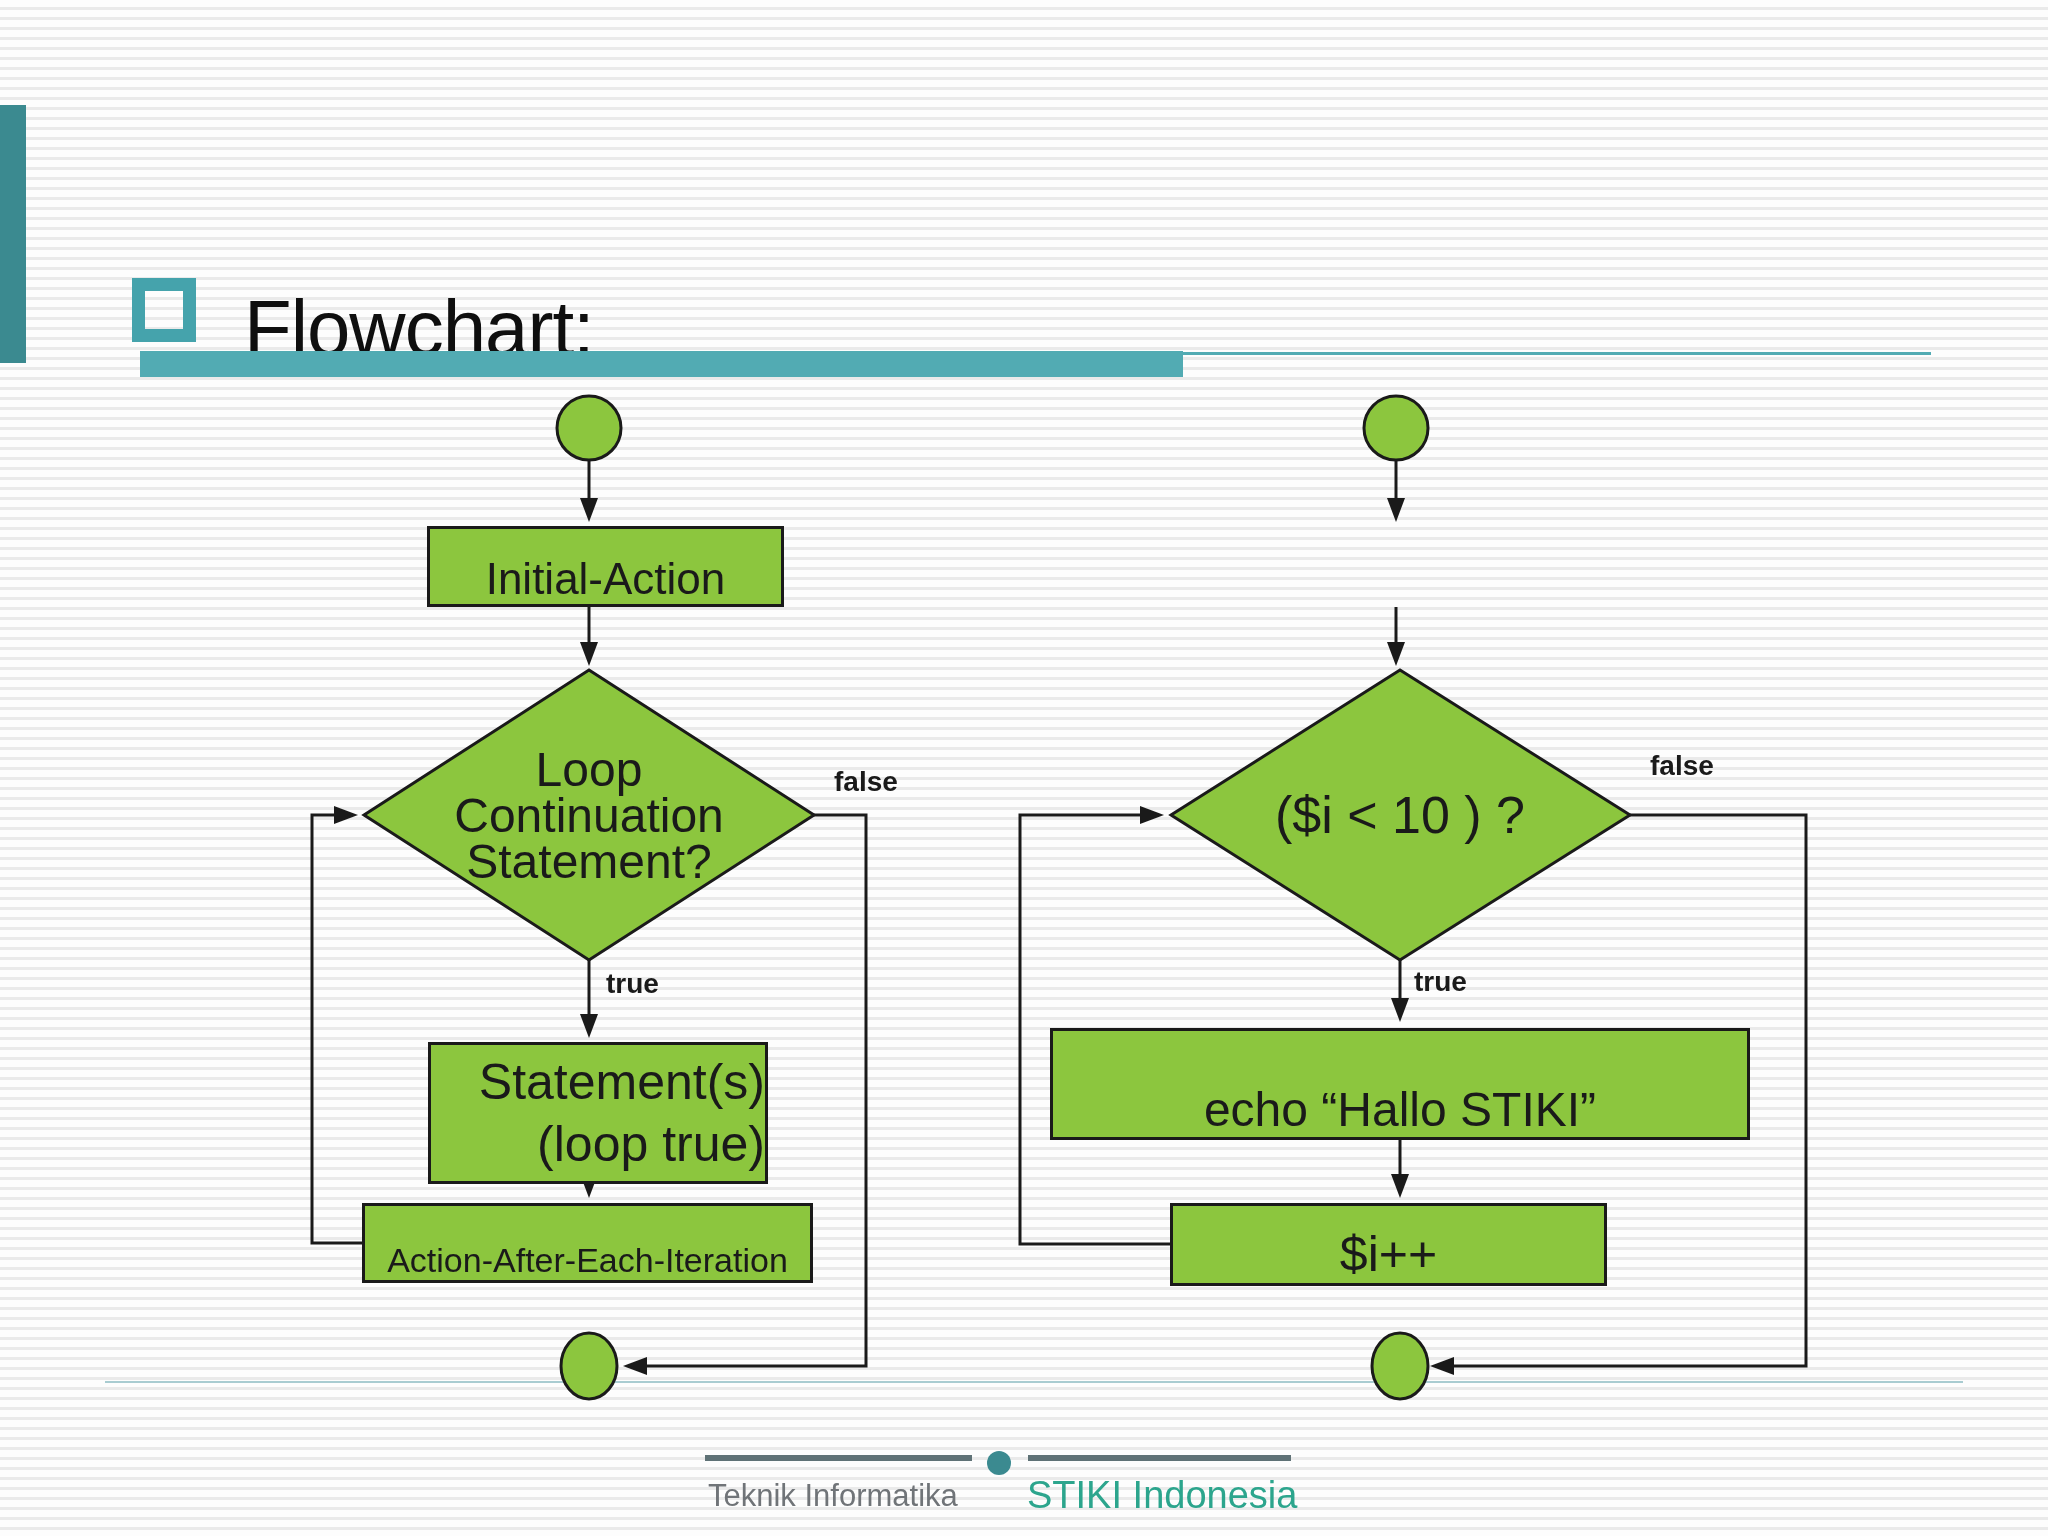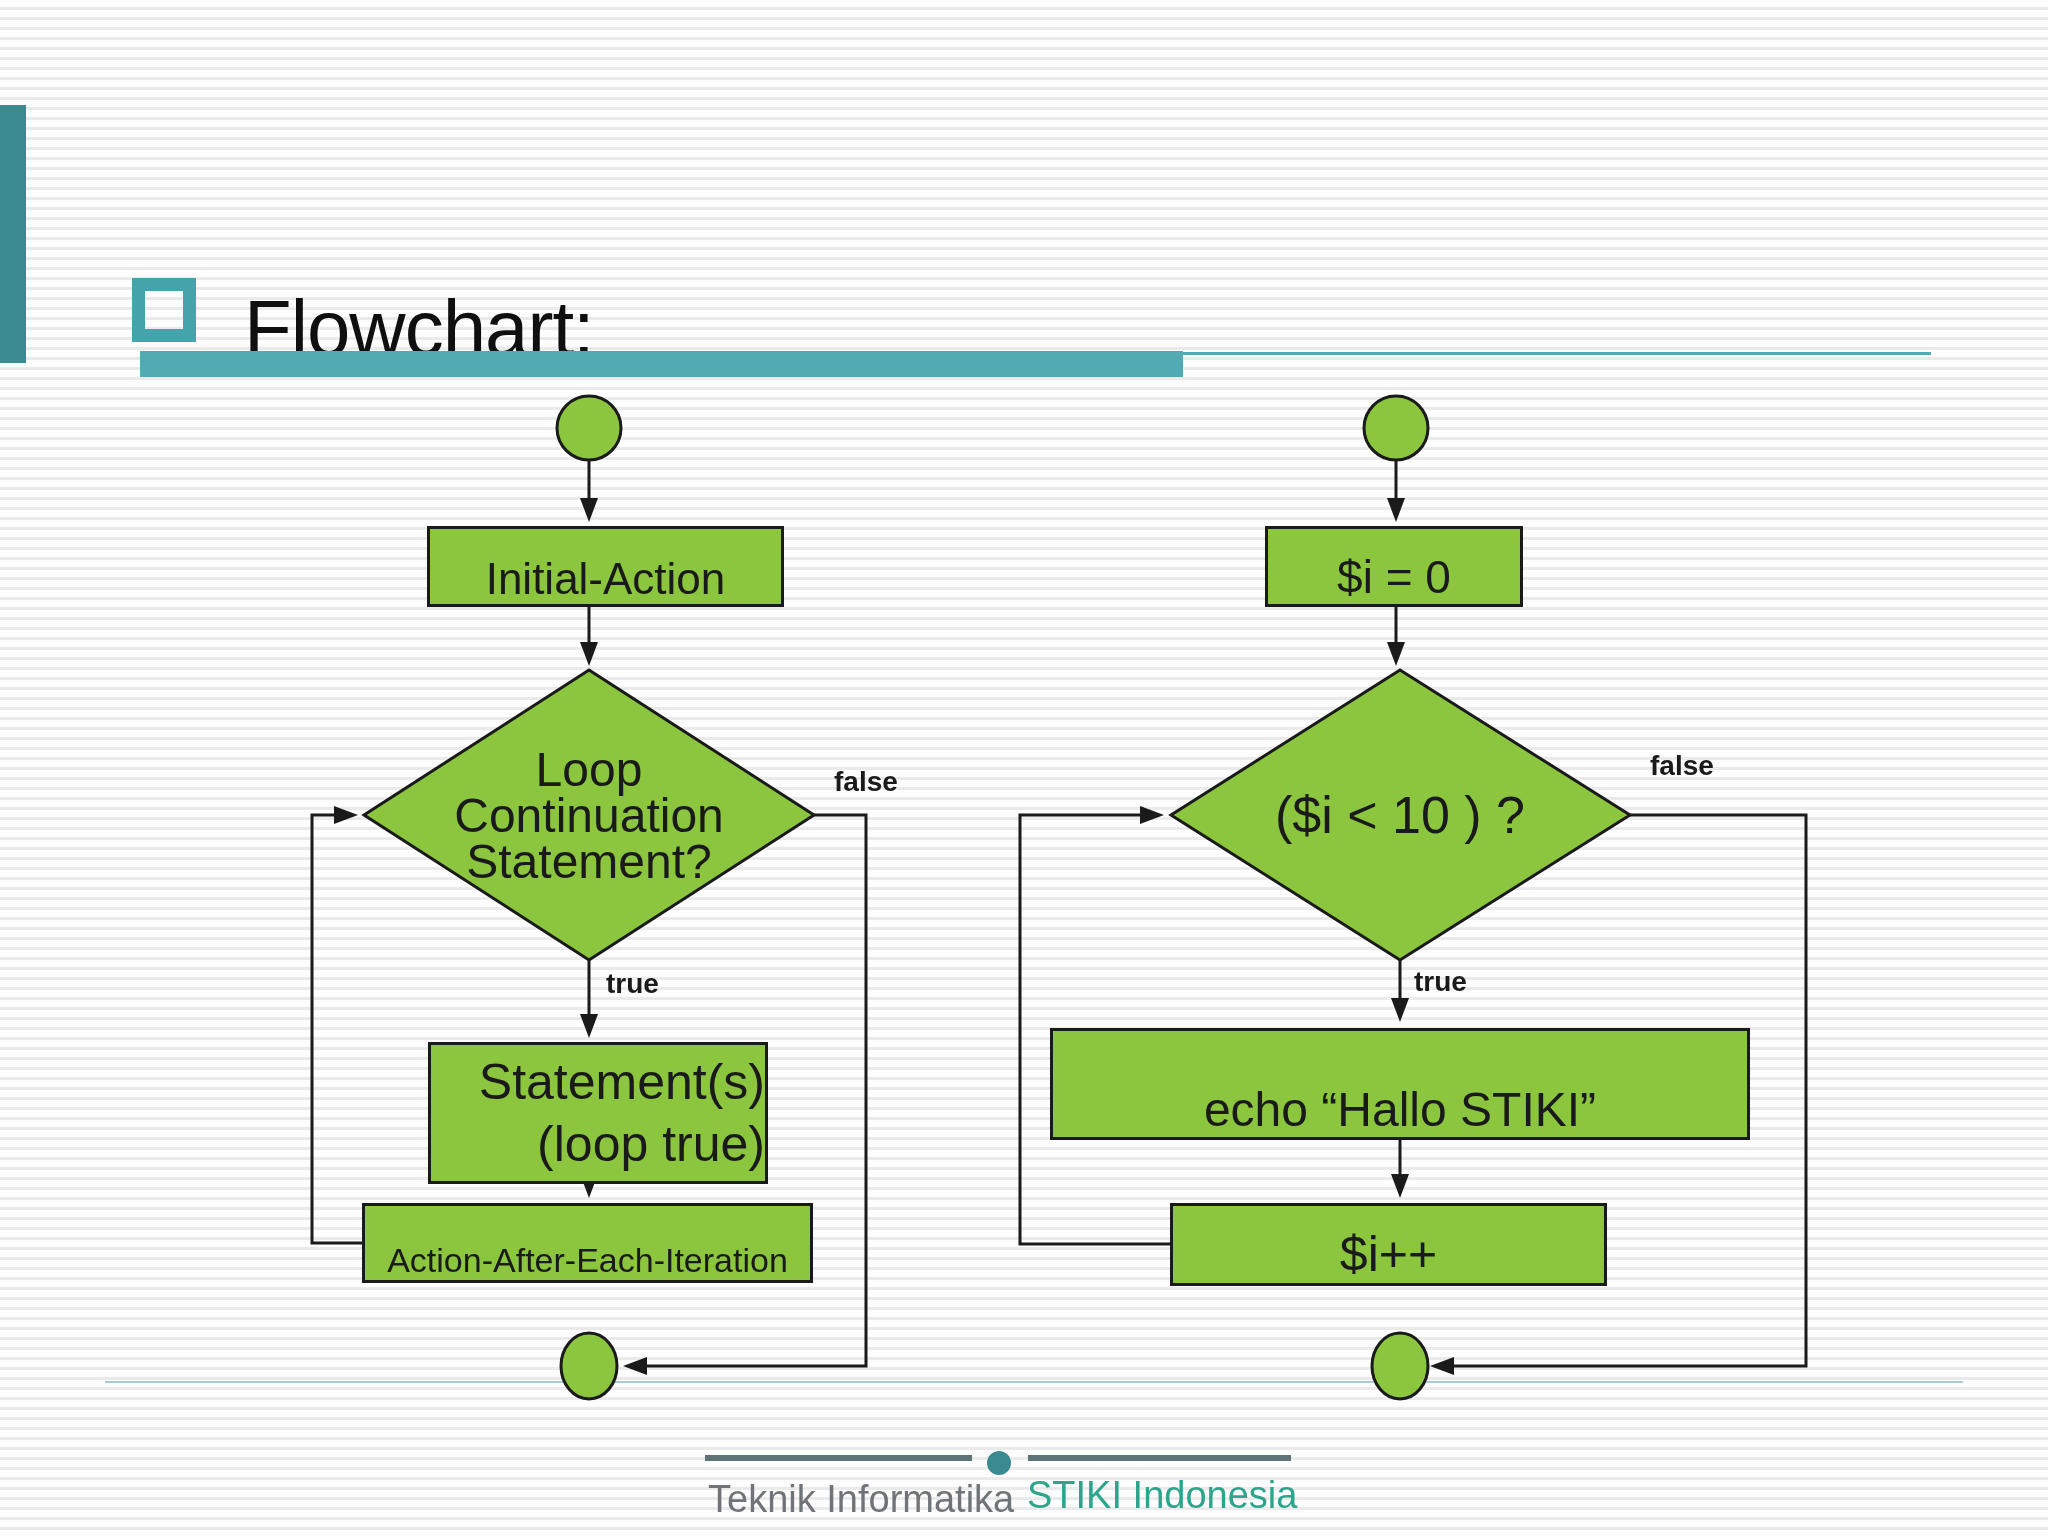--- a/index.html
+++ b/index.html
@@ -49,21 +49,21 @@
   #l-true-L {left:606px;  top:968px;}
   #l-false-L{left:834px;  top:766px;}
   #l-true-R {left:1414px; top:966px;}
   #l-false-R{left:1650px; top:750px;}
   
   .f-bar{top:1455px; height:6px; background:var(--footer-bar-gray);}
   #f-bar-left{left:705px; width:267px;}
   #f-bar-right{left:1028px; width:263px;}
   #f-dot{left:987px; top:1451px; width:24px; height:24px; border-radius:50%;
     background:var(--accent-teal-dark);}
-  #f-dept{left:708px; top:1478px; font-size:38px; color:var(--footer-text-gray); white-space:nowrap;}
+  #f-dept{left:708px; top:1478px; font-size:31px; color:var(--footer-text-gray); white-space:nowrap;}
   #f-inst{left:1027px; top:1474px; font-size:38px; color:var(--footer-text-teal); white-space:nowrap;}
 </style>
 </head>
 <body>
 
 <div class="slide">
 
   <div class="abs rule-bottom"></div>
   <div class="abs edge-bar"></div>
   <div class="abs title-square"></div>
@@ -110,23 +110,20 @@
   <div class="abs lbl" id="l-false-L">false</div>
   <div class="abs lbl" id="l-true-L">true</div>
   <div class="abs node" id="b-stmt">
     <span>Statement(s)</span>
     <span>(loop true)</span>
   </div>
   <div class="abs node" id="b-action">
     <span>Action-After-Each-Iteration</span>
   </div>
 
-  <div class="abs node" id="b-i0">
-    <span>$i = 0</span>
-  </div>
   <div class="abs dtext" id="d-right">
     <span>($i &lt; 10 ) ?</span>
   </div>
   <div class="abs lbl" id="l-false-R">false</div>
   <div class="abs lbl" id="l-true-R">true</div>
   <div class="abs node" id="b-echo">
     <span>echo “Hallo STIKI”</span>
   </div>
   <div class="abs node" id="b-ipp">
     <span>$i++</span>

